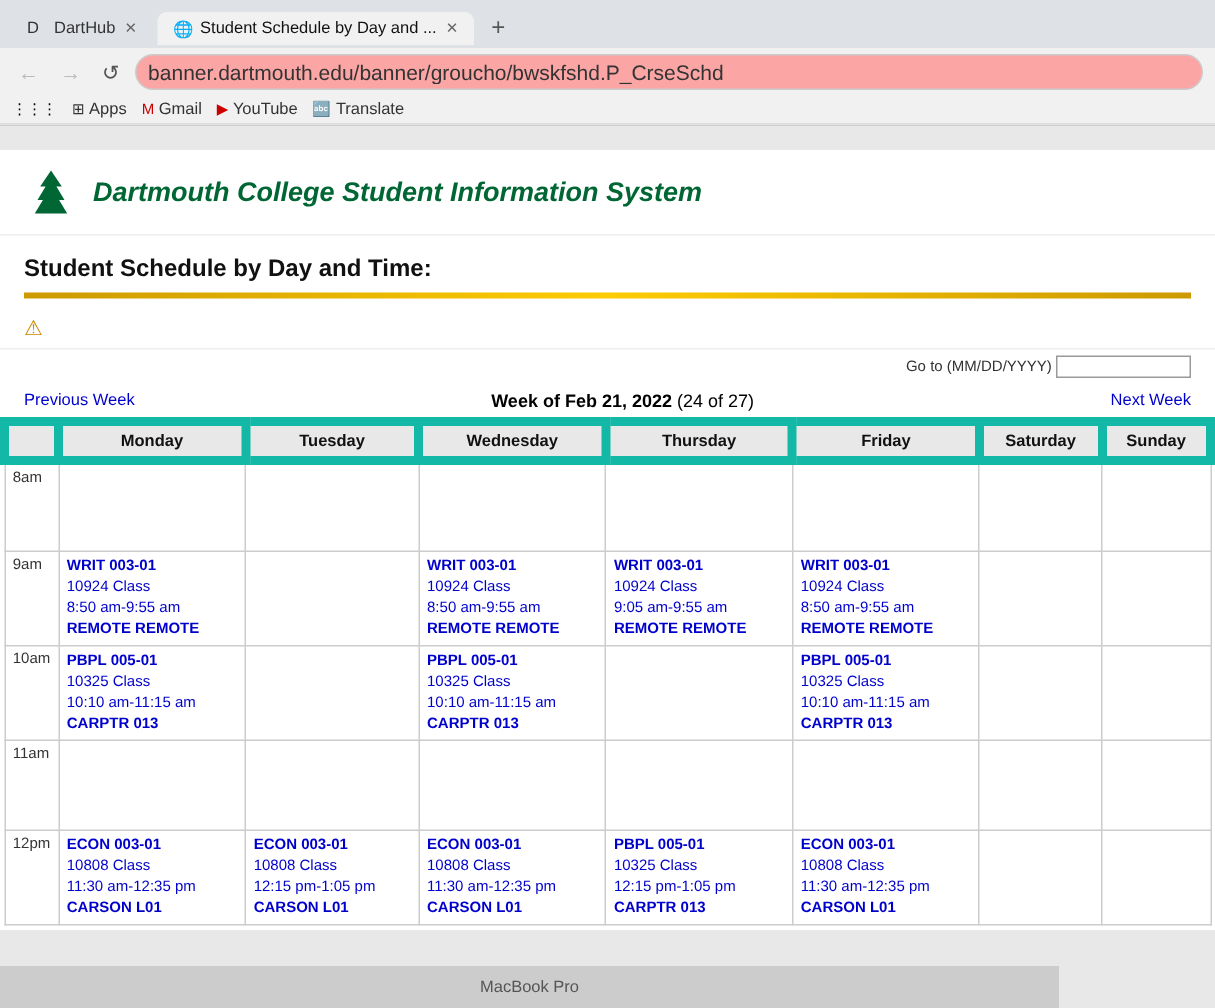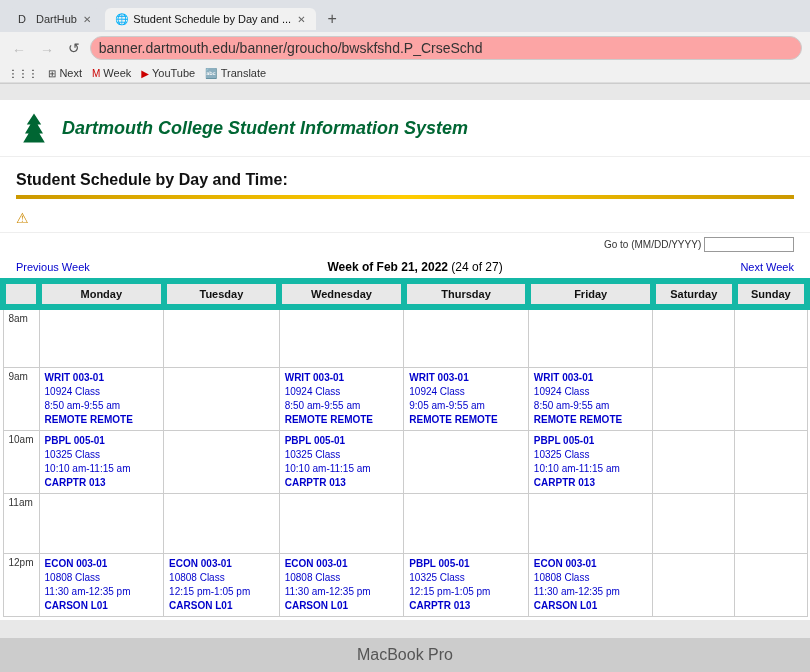--- a/index.html
+++ b/index.html
@@ -211,25 +211,25 @@
       color: #0000cc;
       line-height: 1.4;
       font-size: 10px;
     }
     .empty-cell { background: white; }
     
     .page-footer {
       background: #ccc;
       text-align: center;
       padding: 8px;
-      font-size: 16px;
+      font-size: 11px;
       color: #555;
       position: fixed;
       bottom: 0;
-      width: 810px;
+      width: 706px;
     }
   </style>
 </head>
 <body>
 
 <div class="browser-chrome">
 
   <div class="tab-bar">
     <div class="tab">
       <span class="tab-icon">D</span>
@@ -248,25 +248,25 @@
     <button class="nav-btn disabled">←</button>
     <button class="nav-btn disabled">→</button>
     <button class="nav-btn">↺</button>
     <input class="address-bar" type="text" value="banner.dartmouth.edu/banner/groucho/bwskfshd.P_CrseSchd" style="">
   </div>
 
   <div class="bookmarks-bar">
     <span style="font-size:10px;">⋮⋮⋮</span>
     <div class="bookmark-item">
       <span class="bookmark-icon">⊞</span>
-      <span>Next</span>
+      <span>Apps</span>
     </div>
     <div class="bookmark-item">
       <span class="bookmark-icon" style="color:#c00;">M</span>
-      <span>Week</span>
+      <span>Gmail</span>
     </div>
     <div class="bookmark-item">
       <span class="bookmark-icon" style="color:#c00;">▶</span>
       <span>YouTube</span>
     </div>
     <div class="bookmark-item">
       <span class="bookmark-icon">🔤</span>
       <span>Translate</span>
     </div>
   </div>

